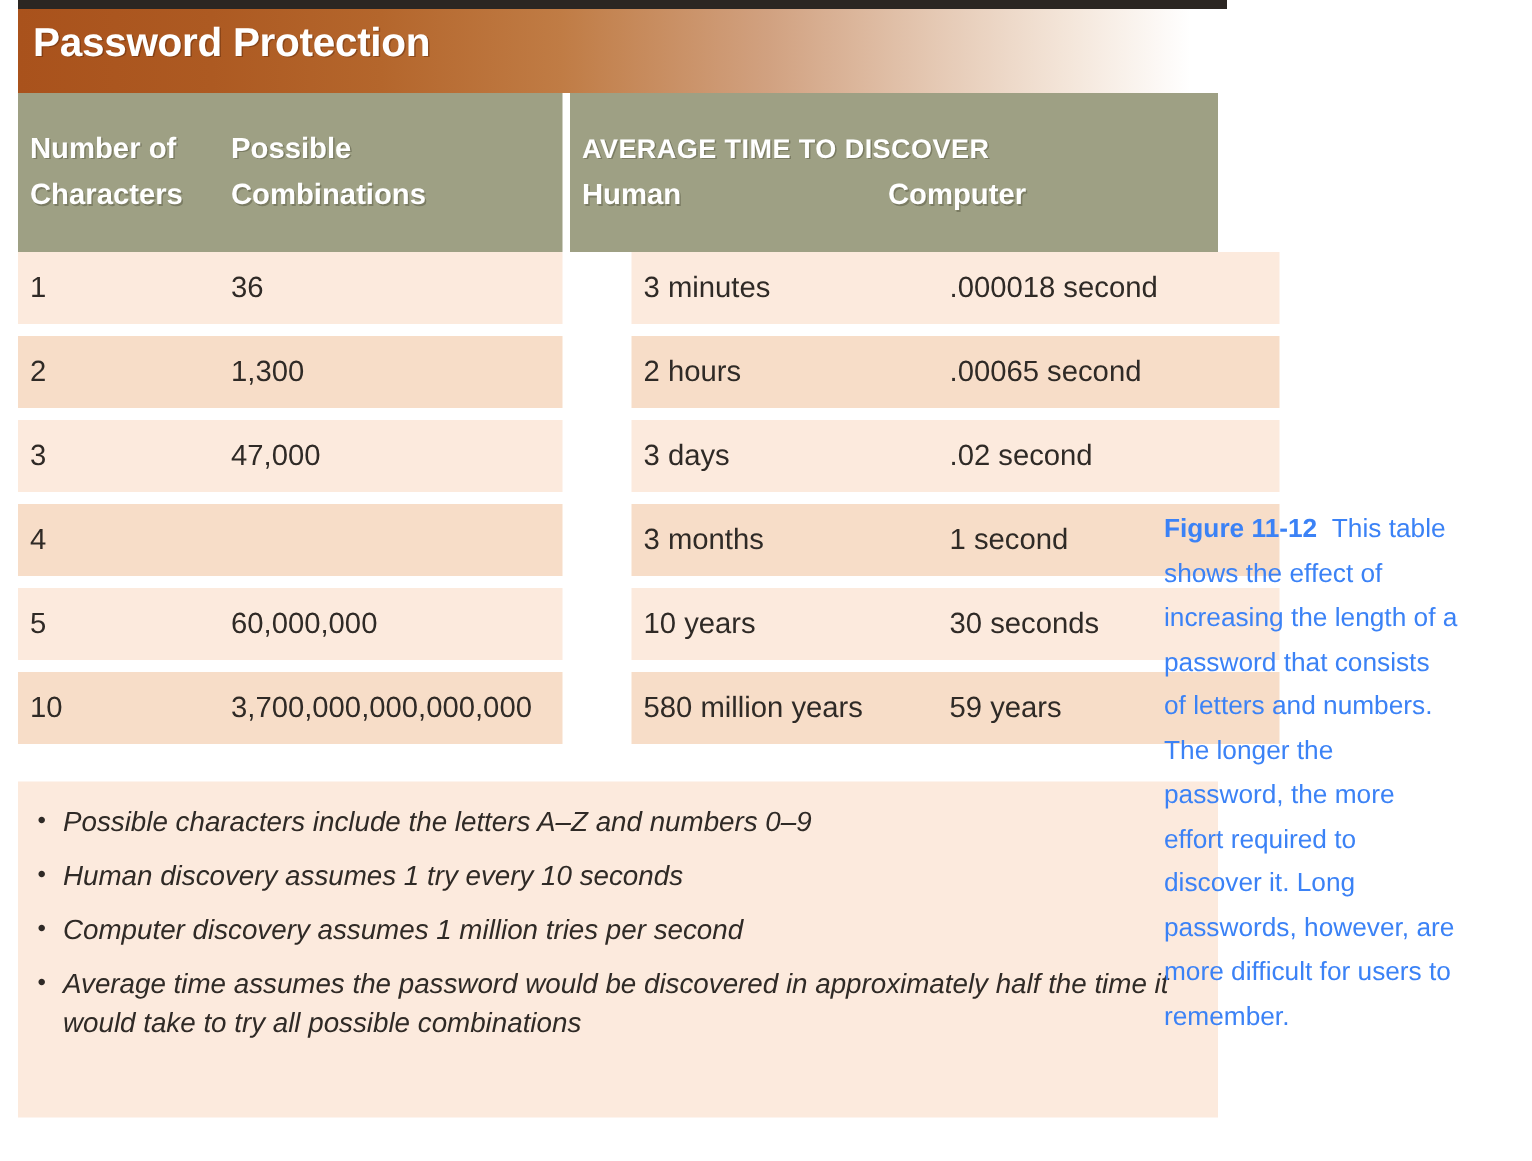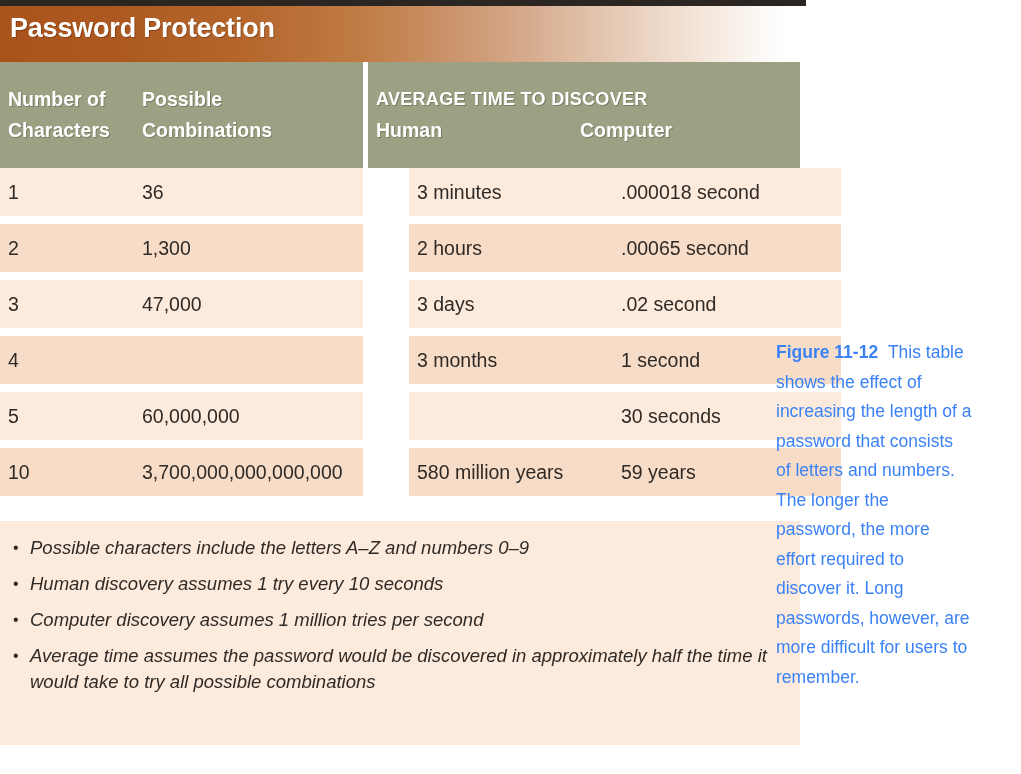--- a/index.html
+++ b/index.html
@@ -19,21 +19,21 @@
     position: relative;
     width: 1021px;
     height: 774px;
     background: #ffffff;
     box-sizing: border-box;
   }
 
   
   #figure-block {
     position: absolute;
-    left: 0px;
+    left: 12px;
     top: 0px;
     width: 806px;
     height: 752px;
   }
 
   
   #top-rule {
     position: absolute;
     left: 0px;
     top: 0px;
@@ -276,20 +276,21 @@
           <div class="cell c-comp">1 second</div>
         </div>
       </div>
 
       <div class="row odd" style="top:224px">
         <div class="seg-left">
           <div class="cell c-chars">5</div>
           <div class="cell c-combo">60,000,000</div>
         </div>
         <div class="seg-right">
+          <div class="cell c-human">10 years</div>
           <div class="cell c-comp">30 seconds</div>
         </div>
       </div>
 
       <div class="row even" style="top:280px">
         <div class="seg-left">
           <div class="cell c-chars">10</div>
           <div class="cell c-combo">3,700,000,000,000,000</div>
         </div>
         <div class="seg-right">

